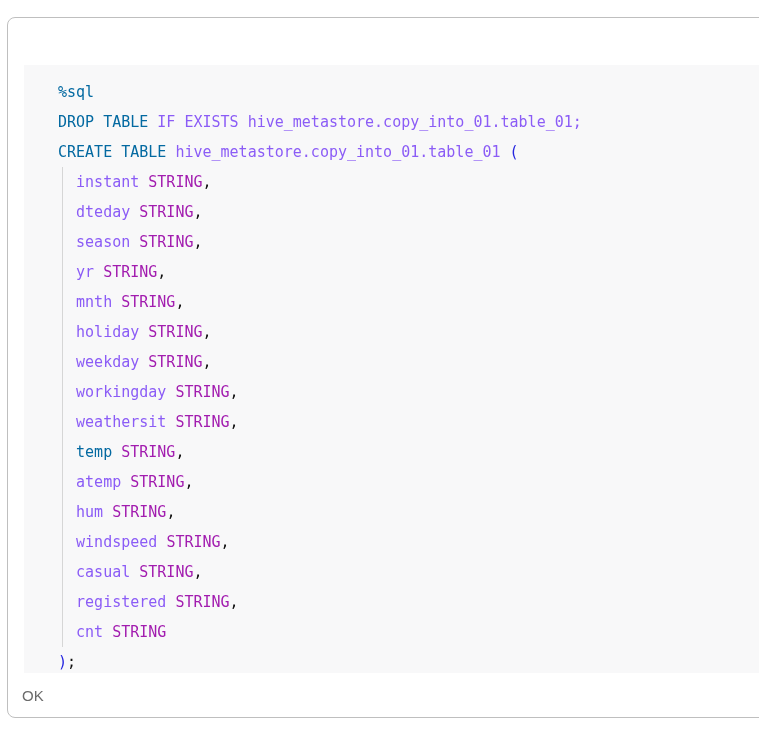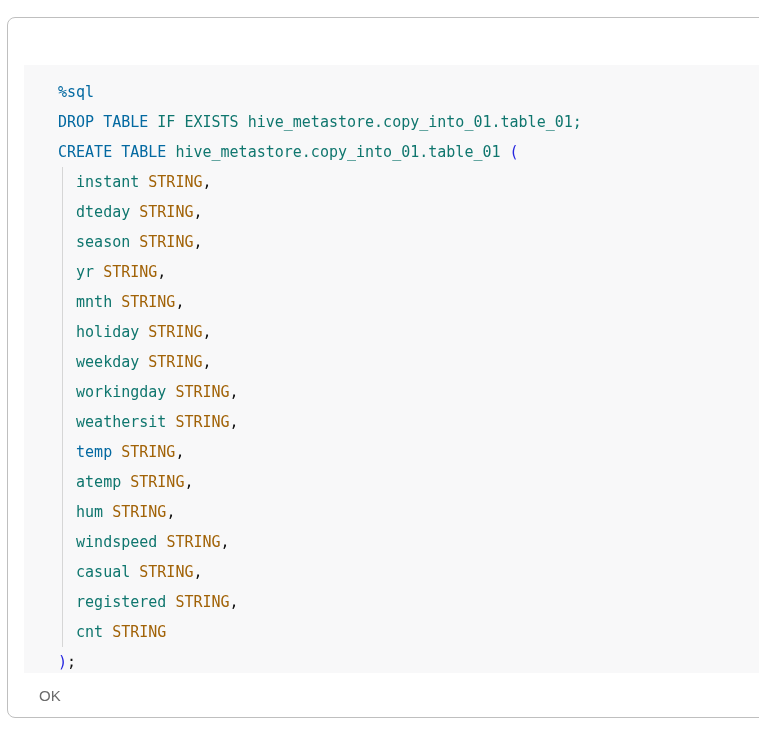--- a/index.html
+++ b/index.html
@@ -63,29 +63,29 @@
     position: absolute;
     left: 38px;            
     top: 102px;            
     width: 1px;
     height: 480px;
     background: #d6d6d6;
   }
 
   
   .tok-kw   { color: #0369a1; }
-  .tok-type { color: #a16207; }
-  .tok-id   { color: #0f766e; }
+  .tok-type { color: #a21caf; }
+  .tok-id   { color: #8b5cf6; }
   .tok-punc { color: #111111; }
   .tok-paren{ color: #2626e0; }
 
   
   #status-row {
     position: absolute;
-    left: 31px;            
+    left: 14px;            
     top: 669px;            
     font-family: "Liberation Sans", sans-serif;
     font-size: 15px;
     color: #6b6b6b;
     letter-spacing: 0.2px;
   }
 </style>
 </head>
 <body>
 

